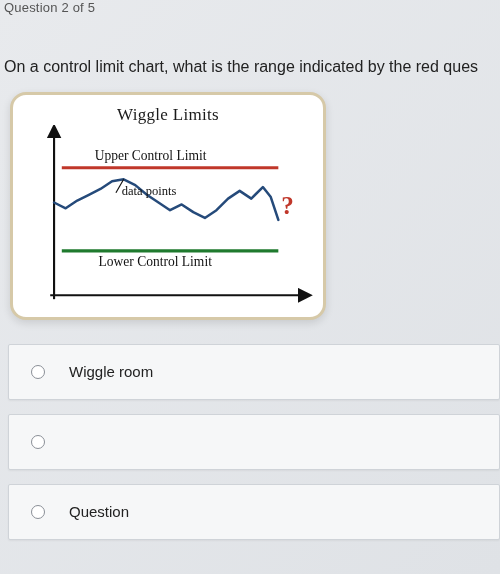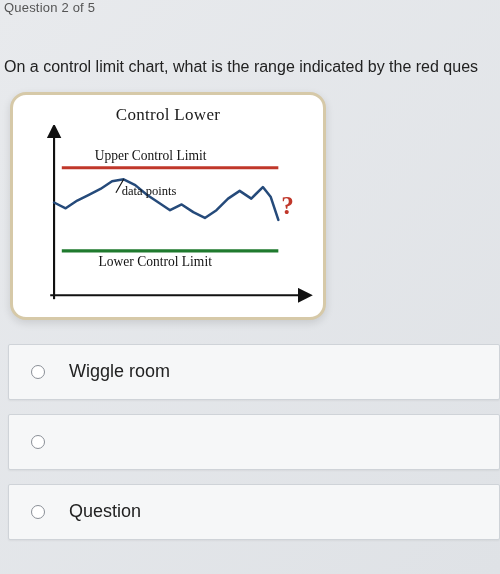--- a/index.html
+++ b/index.html
@@ -62,32 +62,32 @@
     cursor: pointer;
   }
   .radio {
     width: 14px; height: 14px;
     border: 1.5px solid #8a8f97;
     border-radius: 50%;
     flex: 0 0 auto;
     background: #fff;
   }
   .option-label {
-    font-size: 18px;
+    font-size: 15px;
     color: #222;
   }
 </style>
 </head>
 <body>
 
 <div class="question-num">Question 2 of 5</div>
 <div class="question-txt">On a control limit chart, what is the range indicated by the red ques</div>
 
 <div class="chart-card">
-  <div class="chart-title">Control Lower</div>
+  <div class="chart-title">Wiggle Limits</div>
   <svg class="chart-svg" viewBox="0 0 300 190" width="290" height="184">
     <defs>
       <marker id="arrY" viewBox="0 0 10 10" refX="5" refY="5" markerWidth="7" markerHeight="7" orient="auto-start-reverse">
         <path d="M0 0 L10 5 L0 10 z" fill="#111"></path>
       </marker>
       <marker id="arrX" viewBox="0 0 10 10" refX="5" refY="5" markerWidth="7" markerHeight="7" orient="auto-start-reverse">
         <path d="M0 0 L10 5 L0 10 z" fill="#111"></path>
       </marker>
     </defs>
 

